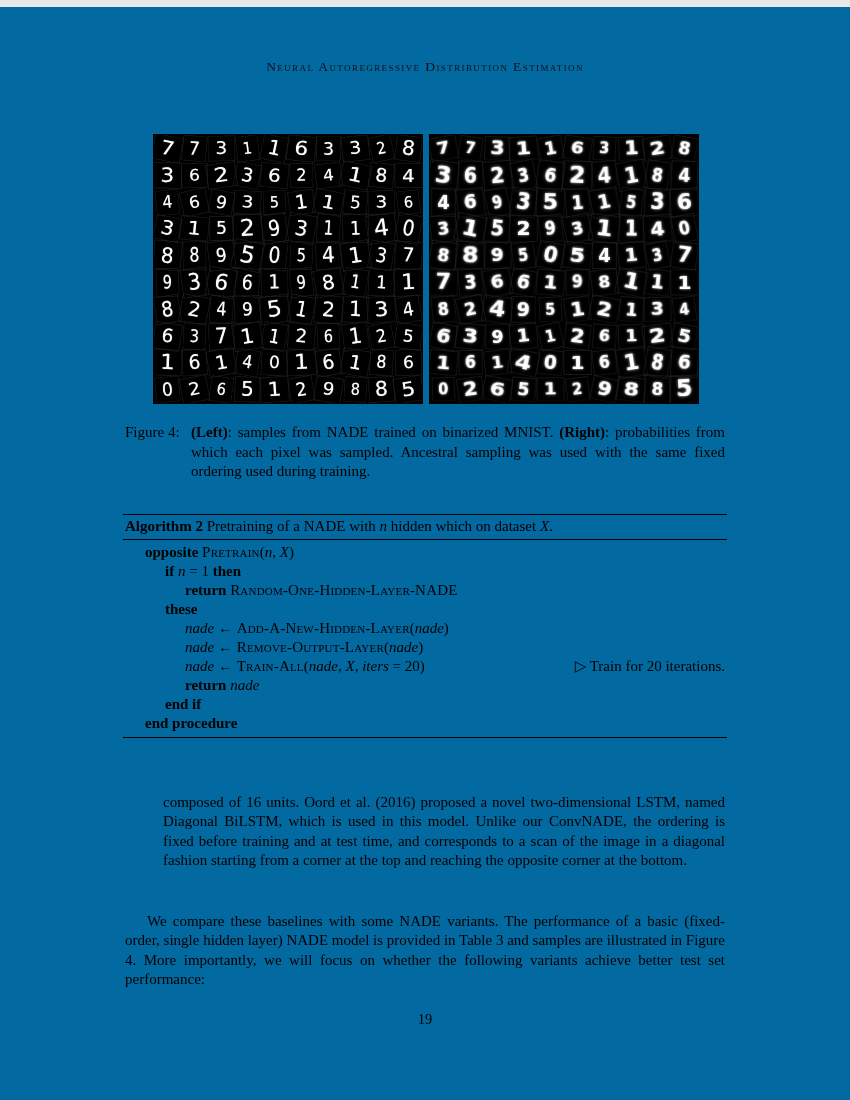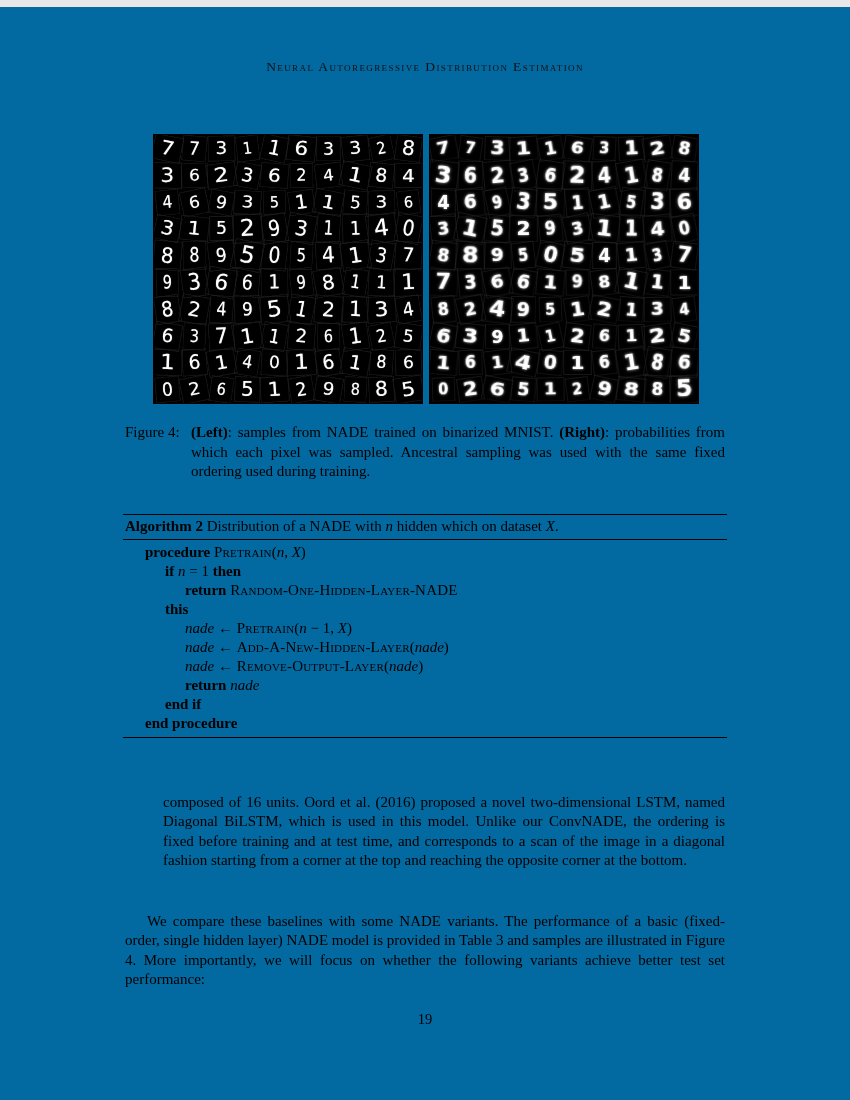--- a/index.html
+++ b/index.html
@@ -279,43 +279,44 @@
       </div>
   </div>
 
   <div class="caption">
     <span class="caption-label">Figure 4:</span>
     <span class="caption-text"><span class="b">(Left)</span><span>: samples from NADE trained on binarized MNIST. </span><span class="b">(Right)</span><span>: probabilities from which each pixel was sampled. Ancestral sampling was used with the same fixed ordering used during training.</span></span>
   </div>
 
   <div class="algorithm">
     <div class="rule"></div>
-    <div class="algo-header"><span class="b">Algorithm 2 </span><span>Distribution of a NADE with </span><span class="i">n</span><span> hidden which on dataset </span><span class="i">X</span><span>.</span></div>
+    <div class="algo-header"><span class="b">Algorithm 2 </span><span>Pretraining of a NADE with </span><span class="i">n</span><span> hidden which on dataset </span><span class="i">X</span><span>.</span></div>
     <div class="rule"></div>
     <div class="algo-body">
         <div class="algo-line">
-          <span class="algo-code" style="margin-left: 20px;"><span class="b">procedure </span><span class="sc">Pretrain</span><span>(</span><span class="i">n</span><span>, </span><span class="i">X</span><span>)</span></span>
+          <span class="algo-code" style="margin-left: 20px;"><span class="b">opposite </span><span class="sc">Pretrain</span><span>(</span><span class="i">n</span><span>, </span><span class="i">X</span><span>)</span></span>
         </div>
         <div class="algo-line">
           <span class="algo-code" style="margin-left: 40px;"><span class="b">if </span><span class="i">n</span><span> = 1 </span><span class="b">then</span></span>
         </div>
         <div class="algo-line">
           <span class="algo-code" style="margin-left: 60px;"><span class="b">return </span><span class="sc">Random-One-Hidden-Layer-NADE</span></span>
         </div>
         <div class="algo-line">
-          <span class="algo-code" style="margin-left: 40px;"><span class="b">this</span></span>
-        </div>
-        <div class="algo-line">
-          <span class="algo-code" style="margin-left: 60px;"><span class="i">nade</span><span> ← </span><span class="sc">Pretrain</span><span>(</span><span class="i">n</span><span> − 1, </span><span class="i">X</span><span>)</span></span>
+          <span class="algo-code" style="margin-left: 40px;"><span class="b">these</span></span>
         </div>
         <div class="algo-line">
           <span class="algo-code" style="margin-left: 60px;"><span class="i">nade</span><span> ← </span><span class="sc">Add-A-New-Hidden-Layer</span><span>(</span><span class="i">nade</span><span>)</span></span>
         </div>
         <div class="algo-line">
           <span class="algo-code" style="margin-left: 60px;"><span class="i">nade</span><span> ← </span><span class="sc">Remove-Output-Layer</span><span>(</span><span class="i">nade</span><span>)</span></span>
+        </div>
+        <div class="algo-line">
+          <span class="algo-code" style="margin-left: 60px;"><span class="i">nade</span><span> ← </span><span class="sc">Train-All</span><span>(</span><span class="i">nade</span><span>, </span><span class="i">X</span><span>, </span><span class="i">iters</span><span> = 20)</span></span>
+          <span class="algo-comment">▷ Train for 20 iterations.</span>
         </div>
         <div class="algo-line">
           <span class="algo-code" style="margin-left: 60px;"><span class="b">return </span><span class="i">nade</span></span>
         </div>
         <div class="algo-line">
           <span class="algo-code" style="margin-left: 40px;"><span class="b">end if</span></span>
         </div>
         <div class="algo-line">
           <span class="algo-code" style="margin-left: 20px;"><span class="b">end procedure</span></span>
         </div>

